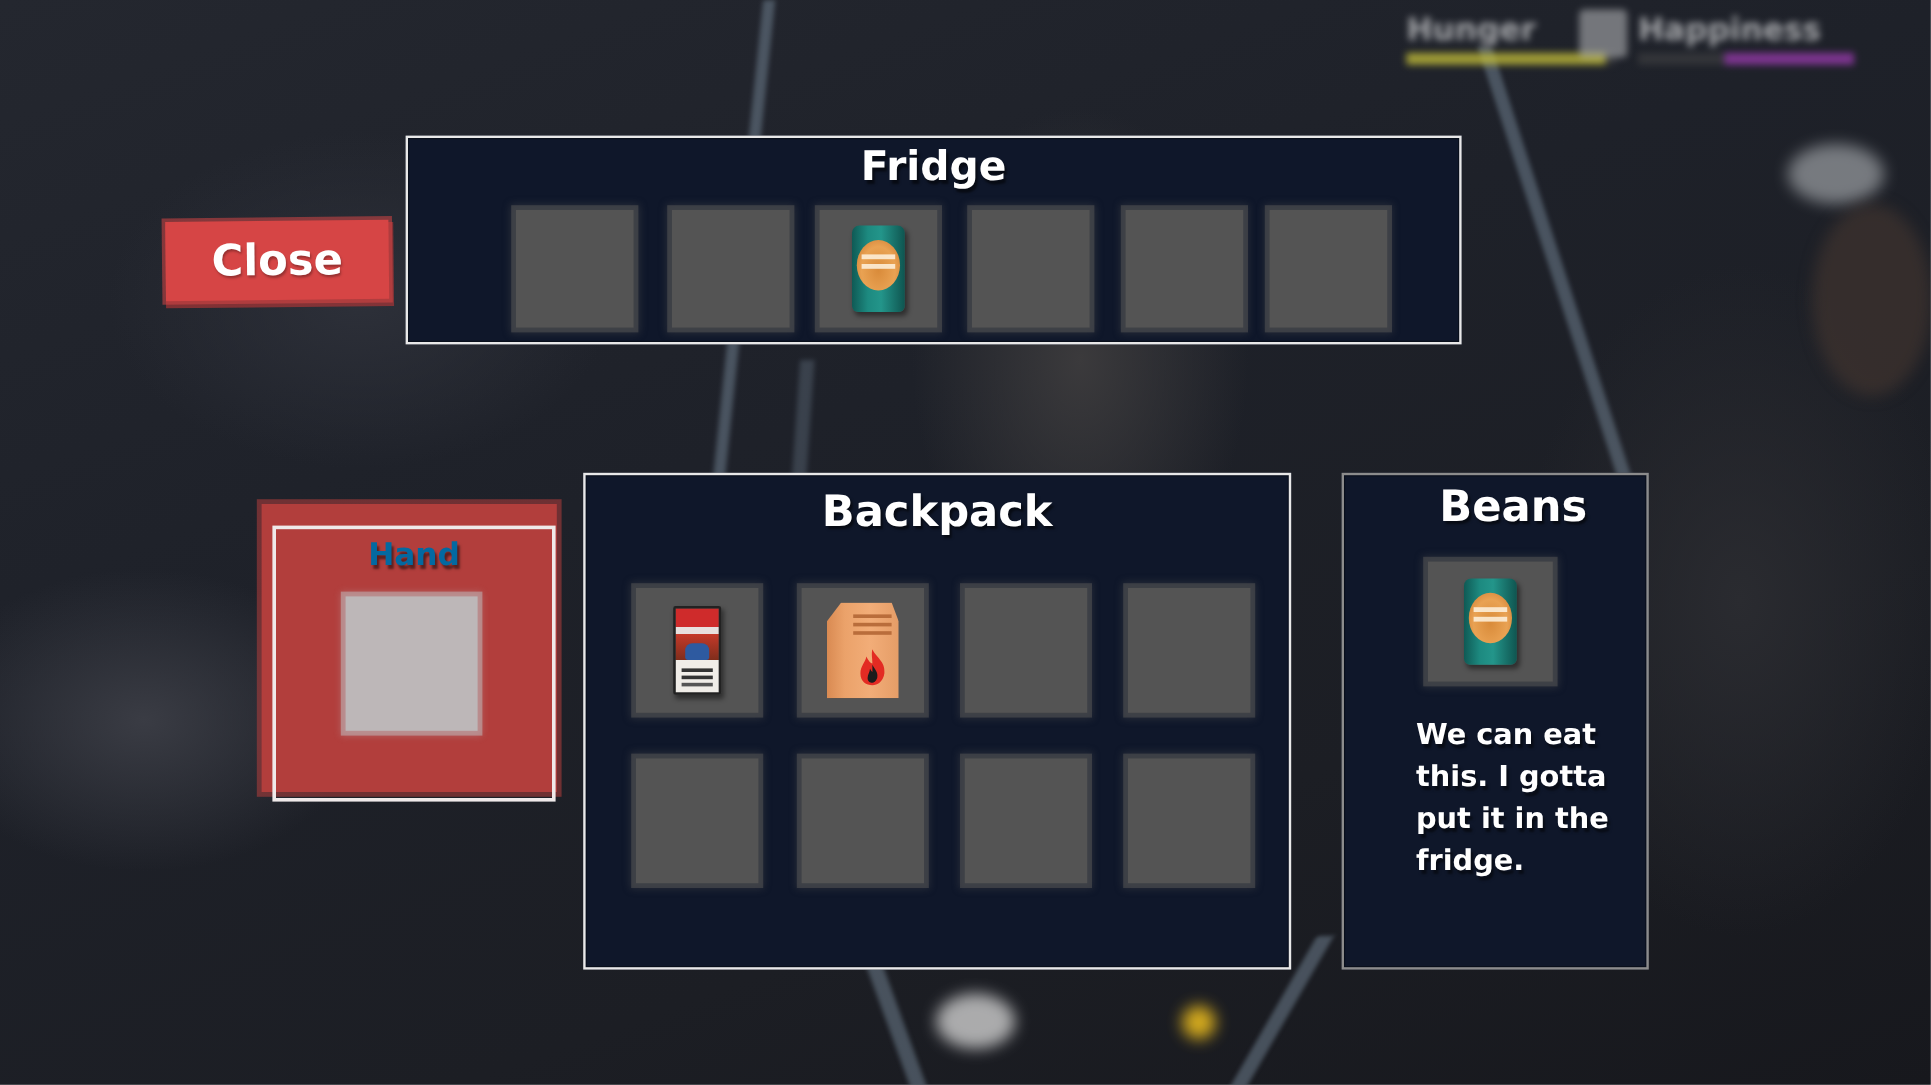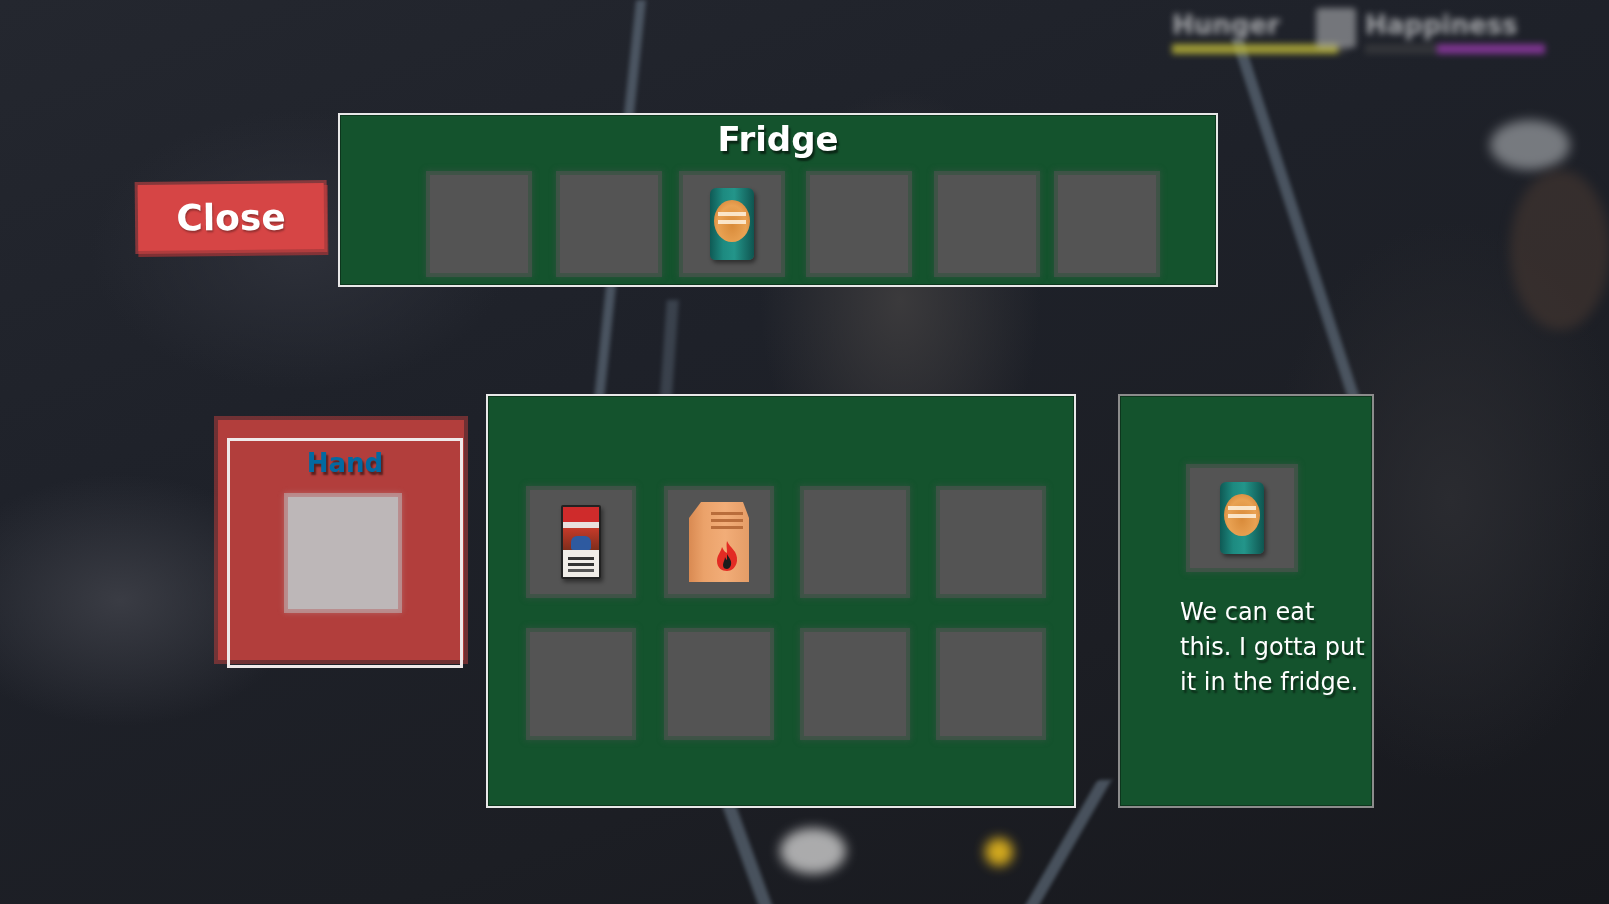--- a/index.html
+++ b/index.html
@@ -25,21 +25,21 @@
 
   
   .hud { position: absolute; top: 10px; filter: blur(3px); opacity: 0.75; }
   .hud .label { color: #cfd0d2; font-weight: bold; font-size: 26px; }
   .hud .bar { height: 10px; margin-top: 4px; background: #3a3b3e; }
   .hud .fill { height: 100%; }
 
   
   .panel {
     position: absolute;
-    background: #14532d;
+    background: #0f172a;
     border: 2px solid #e8e8e8;
     box-shadow: 0 0 0 1px rgba(0,0,0,0.35) inset;
   }
   .panel-title {
     position: absolute; left: 0; right: 0; text-align: center;
     color: #ffffff; font-weight: bold;
     text-shadow: 2px 3px 2px rgba(0,0,0,0.55);
   }
   .slot {
     position: absolute;
@@ -74,21 +74,21 @@
   .hand-slot {
     position: absolute; left: 288px; top: 497px; width: 110px; height: 112px;
     background: #bdb7b8;
     box-shadow: 0 0 0 4px rgba(189,183,184,0.55), 0 0 6px 4px rgba(189,183,184,0.3);
     cursor: pointer;
   }
 
   
   .desc {
     position: absolute; left: 1180px; top: 595px; width: 190px;
-    color: #fff; font-weight: normal; font-size: 24px; line-height: 35px;
+    color: #fff; font-weight: bold; font-size: 24px; line-height: 35px;
     text-shadow: 2px 3px 2px rgba(0,0,0,0.5);
   }
 
   
   .can {
     width: 44px; height: 72px; border-radius: 6px 6px 5px 5px;
     background: linear-gradient(90deg, #0f5a55 0%, #1d8a80 30%, #23958a 55%, #0f5550 100%);
     position: relative; box-shadow: 2px 3px 4px rgba(0,0,0,0.45);
   }
   .can::before {
@@ -167,20 +167,21 @@
 </div>
 
 <div>
   <div class="hand-back"></div>
   <div class="hand-frame"></div>
   <div class="hand-title">Hand</div>
   <div class="hand-slot"></div>
 </div>
 
 <div class="panel" style="left:486px;top:394px;width:590px;height:414px;">
+  <div class="panel-title" style="top:10px;font-size:36px;">Backpack</div>
   <div class="slot" style="left:42px;top:94px;width:102px;height:104px;">
     <div class="cigs"></div>
   </div>
   <div class="slot" style="left:180px;top:94px;width:102px;height:104px;">
     <div class="charcoal">
       <div class="stripe" style="top:10px;"></div>
       <div class="stripe" style="top:17px;"></div>
       <div class="stripe" style="top:24px;"></div>
       <svg class="flame" viewBox="0 0 26 32">
         <path d="M13 1 C16 8 24 11 23 21 C22 28 17 31 13 31 C8 31 3 28 3 21 C3 15 7 12 8 7 C10 11 11 12 13 13 C13 8 12 5 13 1 Z" fill="#e32b23"></path>
@@ -190,17 +191,18 @@
   </div>
   <div class="slot" style="left:316px;top:94px;width:102px;height:104px;"></div>
   <div class="slot" style="left:452px;top:94px;width:102px;height:104px;"></div>
   <div class="slot" style="left:42px;top:236px;width:102px;height:104px;"></div>
   <div class="slot" style="left:180px;top:236px;width:102px;height:104px;"></div>
   <div class="slot" style="left:316px;top:236px;width:102px;height:104px;"></div>
   <div class="slot" style="left:452px;top:236px;width:102px;height:104px;"></div>
 </div>
 
 <div class="panel" style="left:1118px;top:394px;width:256px;height:414px;border-color:#8c8c8c;">
+  <div class="panel-title" style="top:6px;left:30px;font-size:36px;">Beans</div>
   <div class="slot" style="left:70px;top:72px;width:104px;height:100px;">
     <div class="can"></div>
   </div>
 </div>
 <div class="desc">We can eat this. I gotta put it in the fridge.</div>
 
 </body></html>

